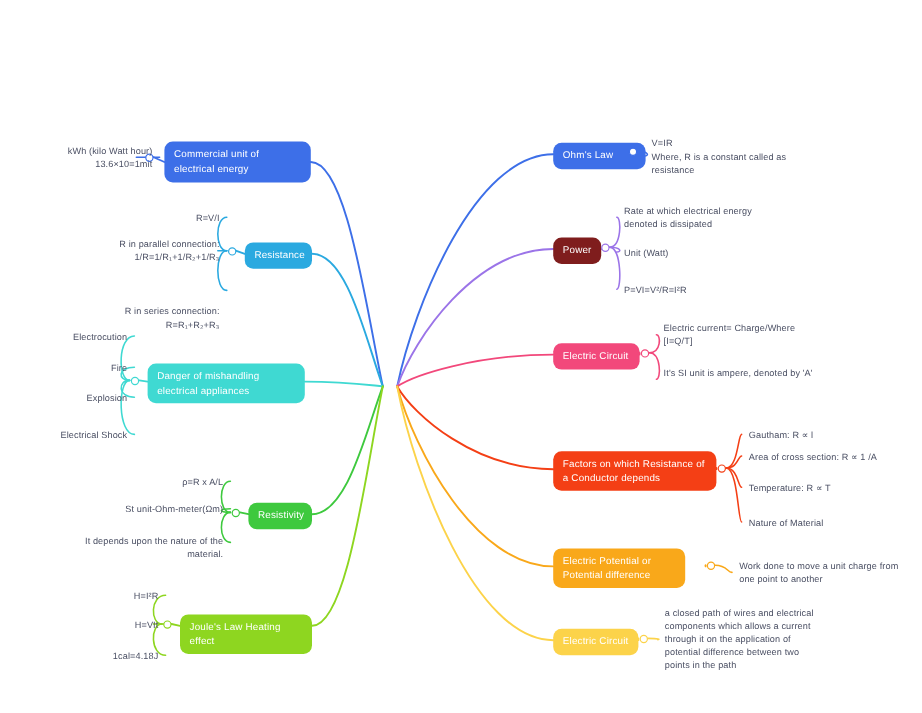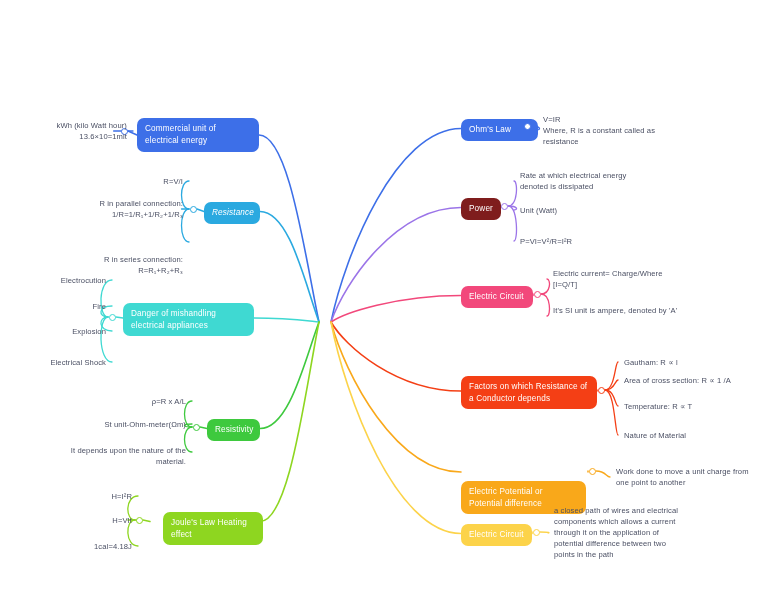--- a/index.html
+++ b/index.html
@@ -103,39 +103,39 @@
       <path d="M 596 471 C 606 471 606 477 610 477" stroke="#f9a81a" stroke-width="1.3" fill="none" stroke-linecap="round"></path>
       <path d="M 331 322 C 345 396.025 396 533.5 461 533.5" stroke="#fcd34a" stroke-width="1.6" fill="none" stroke-linecap="round"></path>
       <path d="M 532 533.5 L 532 532" stroke="#fcd34a" stroke-width="1.5" fill="none" stroke-linecap="round"></path>
       <path d="M 540 532 C 550 532 550 533 548 533" stroke="#fcd34a" stroke-width="1.3" fill="none" stroke-linecap="round"></path>
     </svg>
   <div id="nodes">
       <div class="node" style="left: 137px; top: 118px; width: 122px; min-height: 34px; background: rgb(61, 111, 232);">Commercial unit of electrical energy</div>
       <div class="dot" style="left: 120.5px; top: 127.5px; border: 1.6px solid rgb(61, 111, 232);"></div>
       <div class="leaf left" style="left: 32px; top: 120px; width: 95px;">kWh (kilo Watt hour)
 13.6×10=1mit</div>
-      <div class="node" style="left: 204px; top: 202px; width: 56px; min-height: 19px; background: rgb(42, 169, 224); font-style: italic;">Resistance</div>
+      <div class="node" style="left: 204px; top: 202px; width: 56px; min-height: 19px; background: rgb(42, 169, 224);">Resistance</div>
       <div class="dot" style="left: 189.5px; top: 205.5px; border: 1.6px solid rgb(42, 169, 224);"></div>
       <div class="leaf left" style="left: 113px; top: 176px; width: 70px;">R=V/I</div>
       <div class="leaf left" style="left: 75px; top: 198px; width: 108px;">R in parallel connection:
 1/R=1/R₁+1/R₂+1/R₃</div>
       <div class="leaf left" style="left: 83px; top: 232px; width: 100px; margin-top: 22px;">R in series connection:
 R=R₁+R₂+R₃</div>
       <div class="node" style="left: 123px; top: 303px; width: 131px; min-height: 30px; background: rgb(63, 217, 210);">Danger of mishandling electrical appliances</div>
       <div class="dot" style="left: 108.5px; top: 313.5px; border: 1.6px solid rgb(63, 217, 210);"></div>
       <div class="leaf left" style="left: 28px; top: 275px; width: 78px;">Electrocution</div>
       <div class="leaf left" style="left: 28px; top: 301px; width: 78px;">Fire</div>
       <div class="leaf left" style="left: 28px; top: 326px; width: 78px;">Explosion</div>
       <div class="leaf left" style="left: 28px; top: 357px; width: 78px;">Electrical Shock</div>
       <div class="node" style="left: 207px; top: 419px; width: 53px; min-height: 19px; background: rgb(62, 201, 62);">Resistivity</div>
       <div class="dot" style="left: 192.5px; top: 423.5px; border: 1.6px solid rgb(62, 201, 62);"></div>
       <div class="leaf left" style="left: 112px; top: 396px; width: 74px;">ρ=R x A/L</div>
       <div class="leaf left" style="left: 89px; top: 419px; width: 97px;">St unit-Ohm-meter(Ωm)</div>
       <div class="leaf left" style="left: 44px; top: 445px; width: 142px;">It depends upon the nature of the material.</div>
-      <div class="node" style="left: 150px; top: 512px; width: 100px; min-height: 19px; background: rgb(142, 214, 32); margin-left: 13px;">Joule's Law Heating effect</div>
+      <div class="node" style="left: 150px; top: 512px; width: 110px; min-height: 19px; background: rgb(142, 214, 32);">Joule's Law Heating effect</div>
       <div class="dot" style="left: 135.5px; top: 516.5px; border: 1.6px solid rgb(142, 214, 32);"></div>
       <div class="leaf left" style="left: 82px; top: 491px; width: 50px;">H=I²R</div>
       <div class="leaf left" style="left: 82px; top: 515px; width: 50px;">H=VIt</div>
       <div class="leaf left" style="left: 62px; top: 541px; width: 70px;">1cal=4.18J</div>
       <div class="node" style="left: 461px; top: 119px; width: 77px; min-height: 19px; background: rgb(61, 111, 232);">Ohm's Law</div>
       <div class="dot" style="left: 523.5px; top: 122.5px; border: 1.6px solid rgb(61, 111, 232);"></div>
       <div class="leaf right" style="left: 543px; top: 114px; width: 146px;">V=IR
 Where, R is a constant called as resistance</div>
       <div class="node" style="left: 461px; top: 198px; width: 40px; min-height: 19px; background: #7f1d1d;">Power</div>
       <div class="dot" style="left: 500.5px; top: 202.5px; border: 1.6px solid rgb(155, 116, 232);"></div>
@@ -146,20 +146,20 @@
       <div class="dot" style="left: 533.5px; top: 290.5px; border: 1.6px solid rgb(242, 72, 123);"></div>
       <div class="leaf right" style="left: 553px; top: 268px; width: 150px;">Electric current= Charge/Where
 [I=Q/T]</div>
       <div class="leaf right" style="left: 553px; top: 305px; width: 150px;">It's SI unit is ampere, denoted by 'A'</div>
       <div class="node" style="left: 461px; top: 376px; width: 136px; min-height: 30px; background: rgb(244, 63, 21);">Factors on which Resistance of a Conductor depends</div>
       <div class="dot" style="left: 597.5px; top: 386.5px; border: 1.6px solid rgb(244, 63, 21);"></div>
       <div class="leaf right" style="left: 624px; top: 357px; width: 140px;">Gautham: R ∝ l</div>
       <div class="leaf right" style="left: 624px; top: 375px; width: 140px;">Area of cross section: R ∝ 1 /A</div>
       <div class="leaf right" style="left: 624px; top: 401px; width: 140px;">Temperature: R ∝ T</div>
       <div class="leaf right" style="left: 624px; top: 430px; width: 140px;">Nature of Material</div>
-      <div class="node" style="left: 461px; top: 457px; width: 125px; min-height: 30px; background: rgb(249, 168, 26); margin-top: 24px;">Electric Potential or Potential difference</div>
+      <div class="node" style="left: 461px; top: 457px; width: 110px; min-height: 30px; background: rgb(249, 168, 26);">Electric Potential or Potential difference</div>
       <div class="dot" style="left: 588.5px; top: 467.5px; border: 1.6px solid rgb(249, 168, 26);"></div>
       <div class="leaf right" style="left: 616px; top: 466px; width: 140px;">Work done to move a unit charge from one point to another</div>
       <div class="node" style="left: 461px; top: 524px; width: 71px; min-height: 19px; background: rgb(252, 211, 74);">Electric Circuit</div>
       <div class="dot" style="left: 532.5px; top: 528.5px; border: 1.6px solid rgb(252, 211, 74);"></div>
       <div class="leaf right" style="left: 554px; top: 505px; width: 130px;">a closed path of wires and electrical components which allows a current through it on the application of potential difference between two points in the path</div>
     </div>
 </div>
 
 </body></html>

